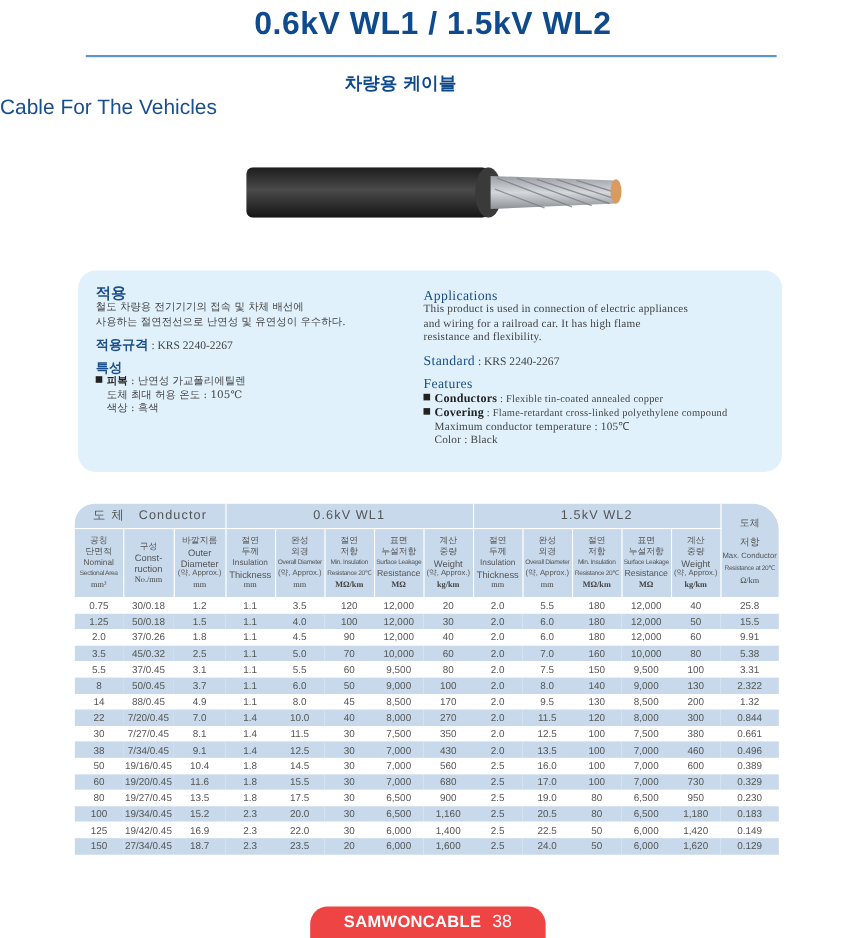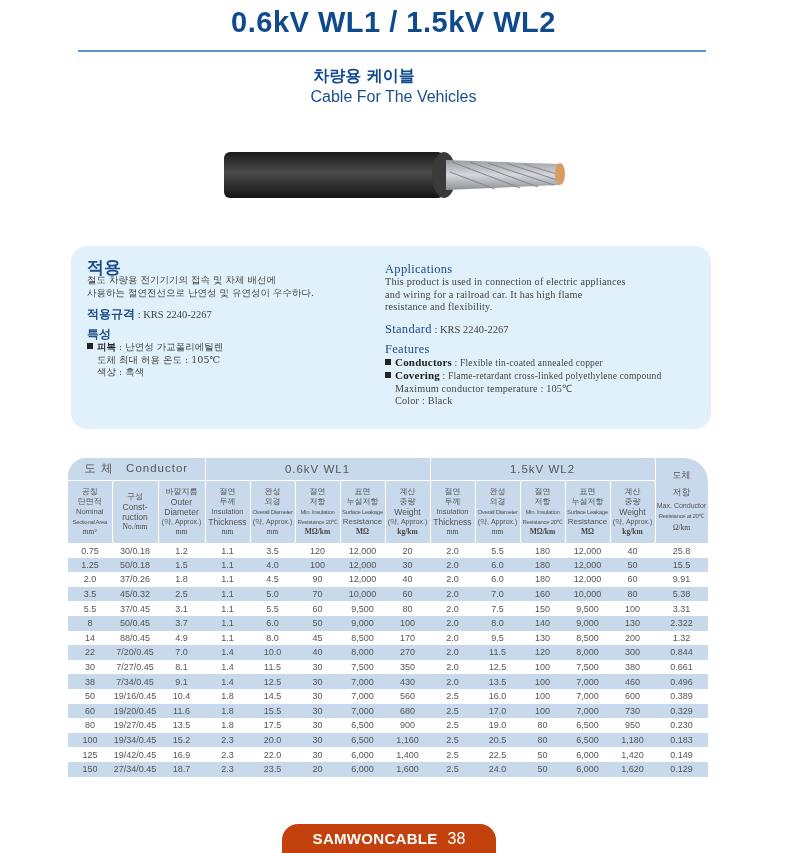--- a/index.html
+++ b/index.html
@@ -12,36 +12,36 @@
     color: #0f4a8c; letter-spacing: 0.5px;
   }
   .title-rule {
     position: absolute; left: 78px; top: 50px; width: 628px; height: 2px; background: #5b95cd;
   }
   .subtitle-ko {
     position: absolute; left: 0; top: 66px; width: 728px; text-align: center;
     font-family: "DejaVu Sans", sans-serif; font-weight: bold; font-size: 16px; color: #0f4a8c;
   }
   .subtitle-en {
-    position: absolute; left: 0; top: 88px; width: 787px; text-align: center;
-    font-family: "Liberation Sans", sans-serif; font-size: 16px; color: #1a4f8f;
+    position: absolute; left: 0; top: 88px; width: 787px; 
+    font-family: "Liberation Sans", sans-serif; font-size: 19px; color: #1a4f8f;
   }
 
   
   .cable { position: absolute; left: 220px; top: 152px; width: 350px; height: 46px; }
 
   
   .info {
     position: absolute; left: 71px; top: 246px; width: 640px; height: 183px;
     background: #e0f1fb; border-radius: 16px;
   }
   .info-col { position: absolute; top: 0; }
   .info-col.ko { left: 16px; top: 14px; width: 300px; }
   .info-col.en { left: 314px; top: 16px; width: 320px; }
-  .h-ko { font-family: "DejaVu Sans", sans-serif; font-weight: bold; font-size: 17px; color: #1b4e8b; line-height: 14px; }
+  .h-ko { font-family: "DejaVu Sans", sans-serif; font-weight: bold; font-size: 14px; color: #1b4e8b; line-height: 14px; }
   .p-ko { font-family: "DejaVu Serif", serif; font-size: 9.5px; color: #444; line-height: 12.5px; }
   .h-en { font-family: "Liberation Serif", serif; font-size: 12.5px; color: #1b4e8b; line-height: 14px; letter-spacing: 0.3px; }
   .p-en { font-family: "Liberation Serif", serif; font-size: 10.2px; color: #444; line-height: 12.5px; letter-spacing: 0.2px; }
   .std-line { margin-top: 5px; }
   .std-line .val { font-family: Liberation Serif, serif; font-size: 10.5px; color: #444; }
   .gap { height: 5px; }
   .bullet-row { display: flex; align-items: baseline; }
   .bullet { display: inline-block; width: 6px; height: 6px; background: #222; margin-right: 4px; transform: translateY(-1px); }
   .bold-term { font-weight: bold; color: #222; }
   .indent { padding-left: 10px; }
@@ -63,21 +63,21 @@
   .tiny-h { font-family: "Liberation Sans", sans-serif; font-size: 6px; color: #555; display: block; letter-spacing: -0.3px; }
   .unit-h { font-family: "Liberation Serif", serif; font-size: 7.5px; color: #444; display: block; }
   .unit-h.bold { font-weight: bold; }
   tbody td { font-size: 9px; color: #555; height: 14.6px; font-family: "Liberation Sans", sans-serif; }
   tbody tr:nth-child(even) td { background: #c7d9ea; }
   tbody tr:nth-child(odd) td { background: #ffffff; }
 
   
   .footer {
     position: absolute; left: 282px; top: 824px; width: 214px; height: 29px;
-    background: #c2410c; border-top-left-radius: 16px; border-top-right-radius: 16px;
+    background: #ef4444; border-top-left-radius: 16px; border-top-right-radius: 16px;
     color: #fff; font-family: "Liberation Sans", sans-serif; font-size: 15px;
     display: flex; align-items: center; justify-content: center; gap: 10px;
   }
   .footer .brand { font-weight: bold; letter-spacing: 0.3px; }
   .footer .page { font-weight: normal; font-size: 16px; }
 </style>
 </head>
 <body>
 
 <div class="title">0.6kV WL1 / 1.5kV WL2</div>

